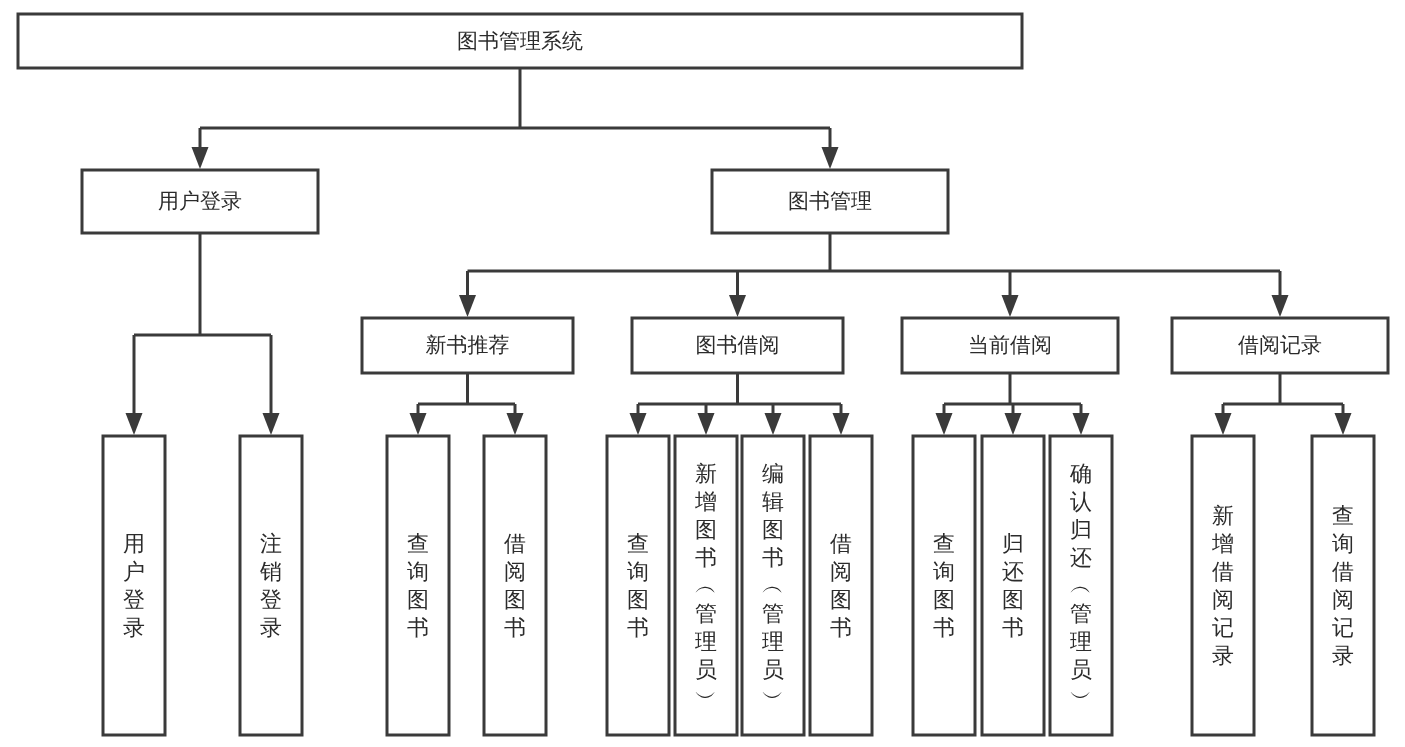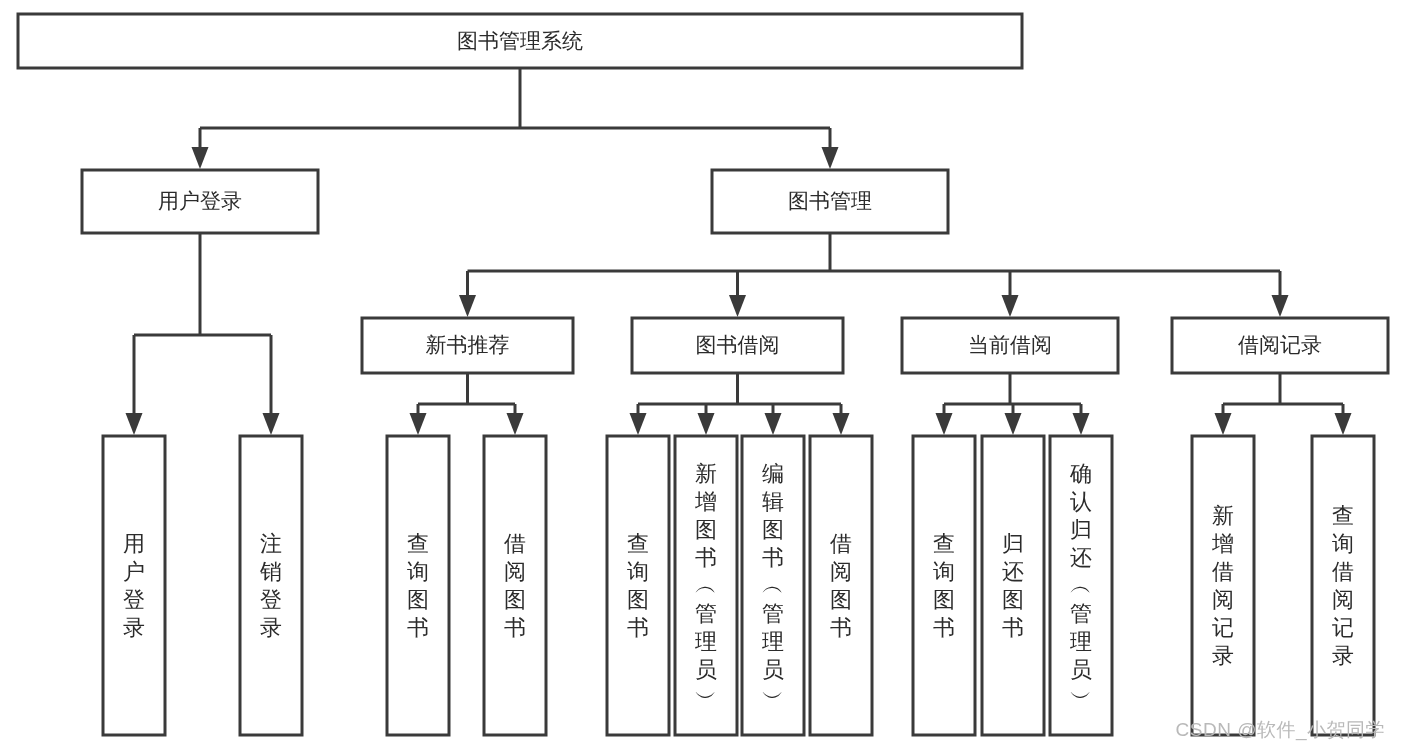--- a/index.html
+++ b/index.html
@@ -190,14 +190,13 @@
           <rect class="node-rect" x="1192" y="436" width="62" height="299"></rect>
           <text class="vlabel" x="1223" y="523.34"><tspan x="1223" dy="0">新</tspan><tspan x="1223" dy="28">增</tspan><tspan x="1223" dy="28">借</tspan><tspan x="1223" dy="28">阅</tspan><tspan x="1223" dy="28">记</tspan><tspan x="1223" dy="28">录</tspan></text>
         </g>
         <g>
           <rect class="node-rect" x="1312" y="436" width="62" height="299"></rect>
           <text class="vlabel" x="1343" y="523.34"><tspan x="1343" dy="0">查</tspan><tspan x="1343" dy="28">询</tspan><tspan x="1343" dy="28">借</tspan><tspan x="1343" dy="28">阅</tspan><tspan x="1343" dy="28">记</tspan><tspan x="1343" dy="28">录</tspan></text>
         </g>
       </g>
   </svg>
 
-  <div class="watermark">CSDN @软件_小贺同学</div>
 </div>
 
 </body></html>

